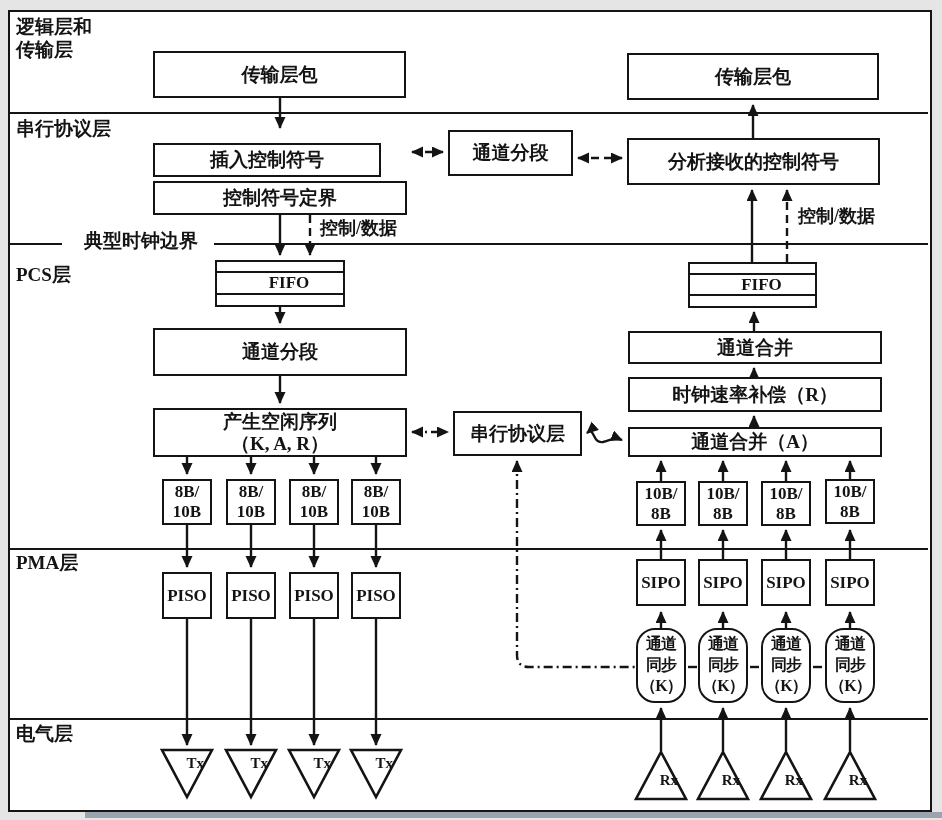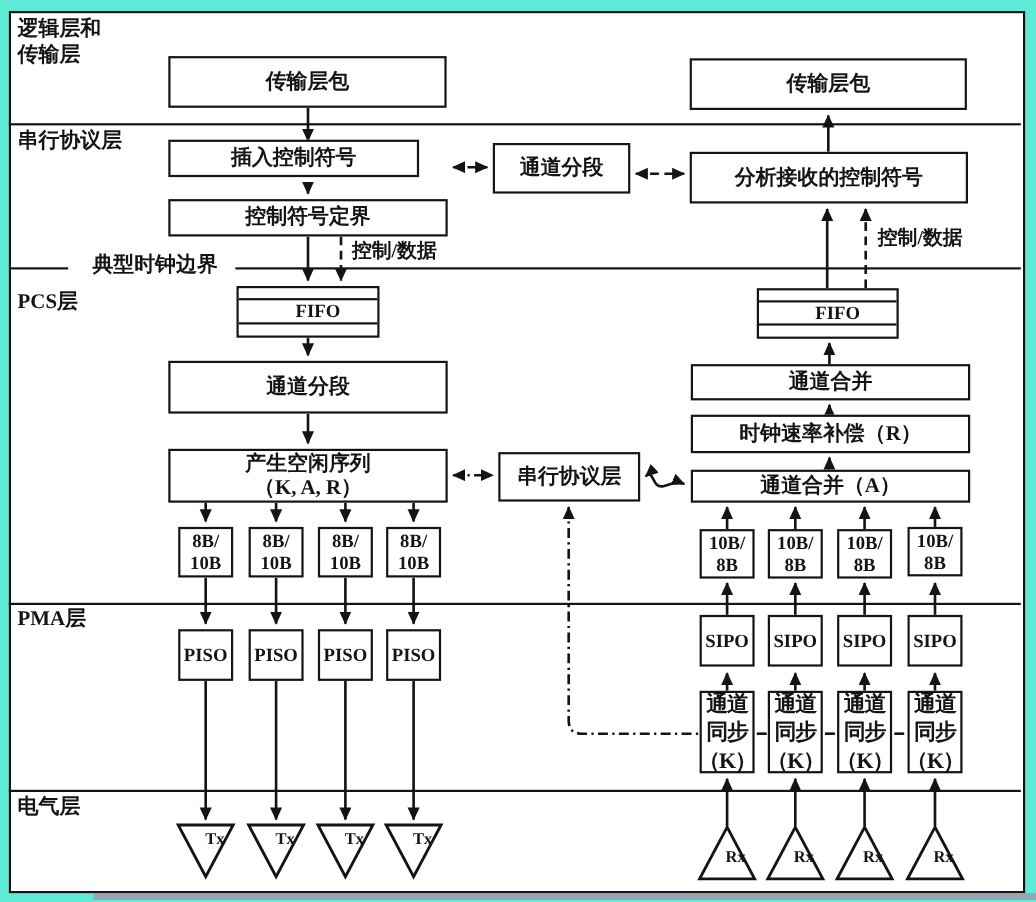--- a/index.html
+++ b/index.html
@@ -1,23 +1,23 @@
 <!DOCTYPE html>
 <html><head>
 <meta charset="utf-8">
 <style>
   html,body{margin:0;padding:0;background:#fff;}
-  #stage{position:relative;width:942px;height:820px;background:#5eead4;overflow:hidden;
+  #stage{position:relative;width:942px;height:820px;background:#e5e5e5;overflow:hidden;
          font-family:"Liberation Serif","DejaVu Serif",serif;color:#141414;}
   #wires{position:absolute;left:0;top:0;z-index:1;}
   .bx{position:absolute;z-index:2;box-sizing:border-box;border:2px solid #141414;background:#fff;
       display:flex;align-items:center;justify-content:center;text-align:center;
       font-weight:bold;font-size:19px;line-height:1.15;white-space:pre-line;}
   .sm{font-size:17px;}
-  .sync{font-size:20px;line-height:1.3;letter-spacing:-1px;}
+  .sync{font-size:16px;line-height:1.3;letter-spacing:-1px;border-radius:19px;}
   .fifo{padding:0;display:flex;flex-direction:column;align-items:stretch;justify-content:stretch;}
   .fifo .cap{height:11px;border-bottom:2px solid #141414;}
   .fifo .mid{flex:1;display:flex;align-items:center;justify-content:center;font-size:17px;font-weight:bold;padding-left:18px;}
   .fifo .base{height:12px;border-top:2px solid #141414;}
   .lbl{position:absolute;z-index:3;font-weight:bold;white-space:pre-line;line-height:1.2;}
   .layer-lbl{font-size:19px;}
   .ann{font-size:18px;}
   .hline{position:absolute;z-index:1;height:2px;background:#141414;}
   .border-box{position:absolute;z-index:0;border:2px solid #141414;background:#fff;}
   .tri-lbl{position:absolute;z-index:3;width:34px;text-align:right;font-size:15px;font-weight:bold;}
@@ -116,21 +116,21 @@
       <polygon points="289,750 339,750 314,797"></polygon>
       <polygon points="351,750 401,750 376,797"></polygon>
       <polygon points="661,752 686,799 636,799"></polygon>
       <polygon points="723,752 748,799 698,799"></polygon>
       <polygon points="786,752 811,799 761,799"></polygon>
       <polygon points="850,752 875,799 825,799"></polygon>
     </g>
   </svg>
 
   <div class="bx" style="left:153px;top:51px;width:253px;height:47px;">传输层包</div>
-  <div class="bx" style="left:153px;top:127px;width:228px;height:34px;">插入控制符号</div>
+  <div class="bx" style="left:153px;top:143px;width:228px;height:34px;">插入控制符号</div>
   <div class="bx" style="left:153px;top:181px;width:254px;height:34px;">控制符号定界</div>
   <div class="bx fifo" style="left:215px;top:260px;width:130px;height:47px;">
     <div class="cap"></div>
     <div class="mid">FIFO</div>
     <div class="base"></div>
   </div>
   <div class="bx" style="left:153px;top:328px;width:254px;height:48px;">通道分段</div>
   <div class="bx" style="left:153px;top:408px;width:254px;height:49px;">产生空闲序列
 （K, A, R）</div>
   <div class="bx sm" style="left:162px;top:479px;width:50px;height:46px;">8B/

